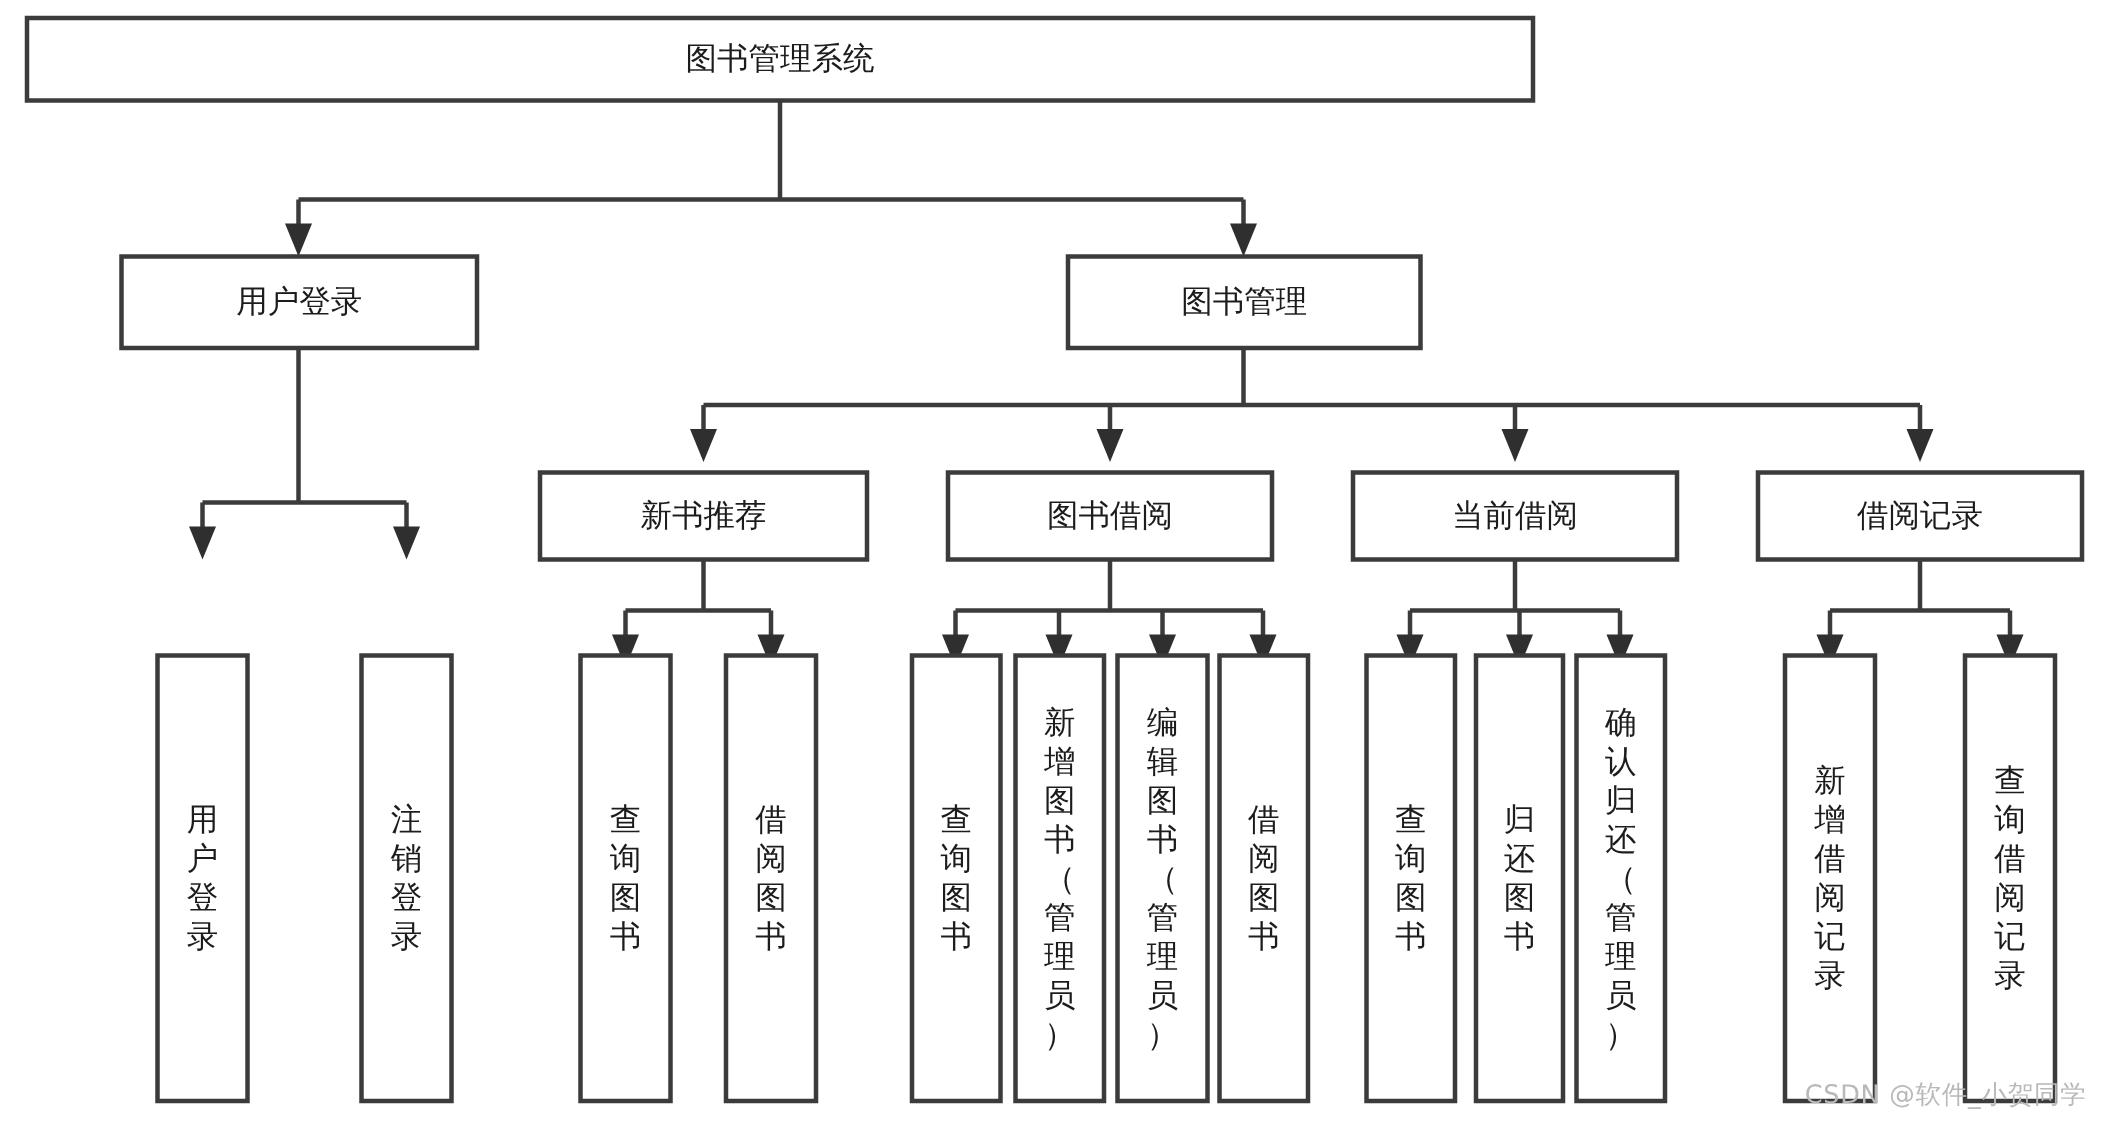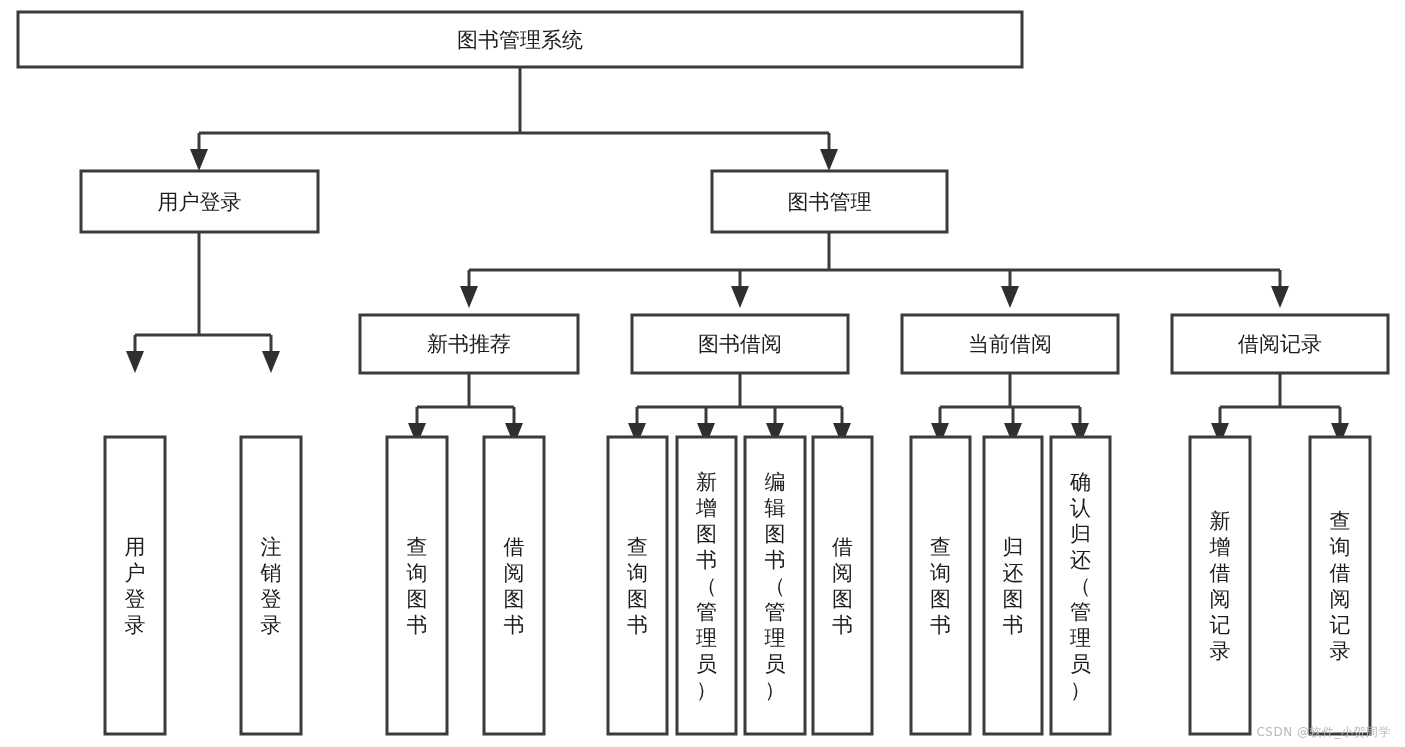--- a/index.html
+++ b/index.html
@@ -54,21 +54,21 @@
     font-family: "DejaVu Sans", "Liberation Sans", sans-serif;
     font-size: 21px;
     fill: #1c1c1c;
     text-anchor: middle;
   }
   .watermark-text {
     position: absolute;
     right: 14px;
     bottom: 6px;
     font-family: "DejaVu Sans", "Liberation Sans", sans-serif;
-    font-size: 12px;
+    font-size: 17px;
     color: #b9b9b9;
     white-space: nowrap;
     letter-spacing: 0.5px;
     user-select: none;
   }
 </style>
 </head>
 <body>
 
 <div id="diagram-root">

